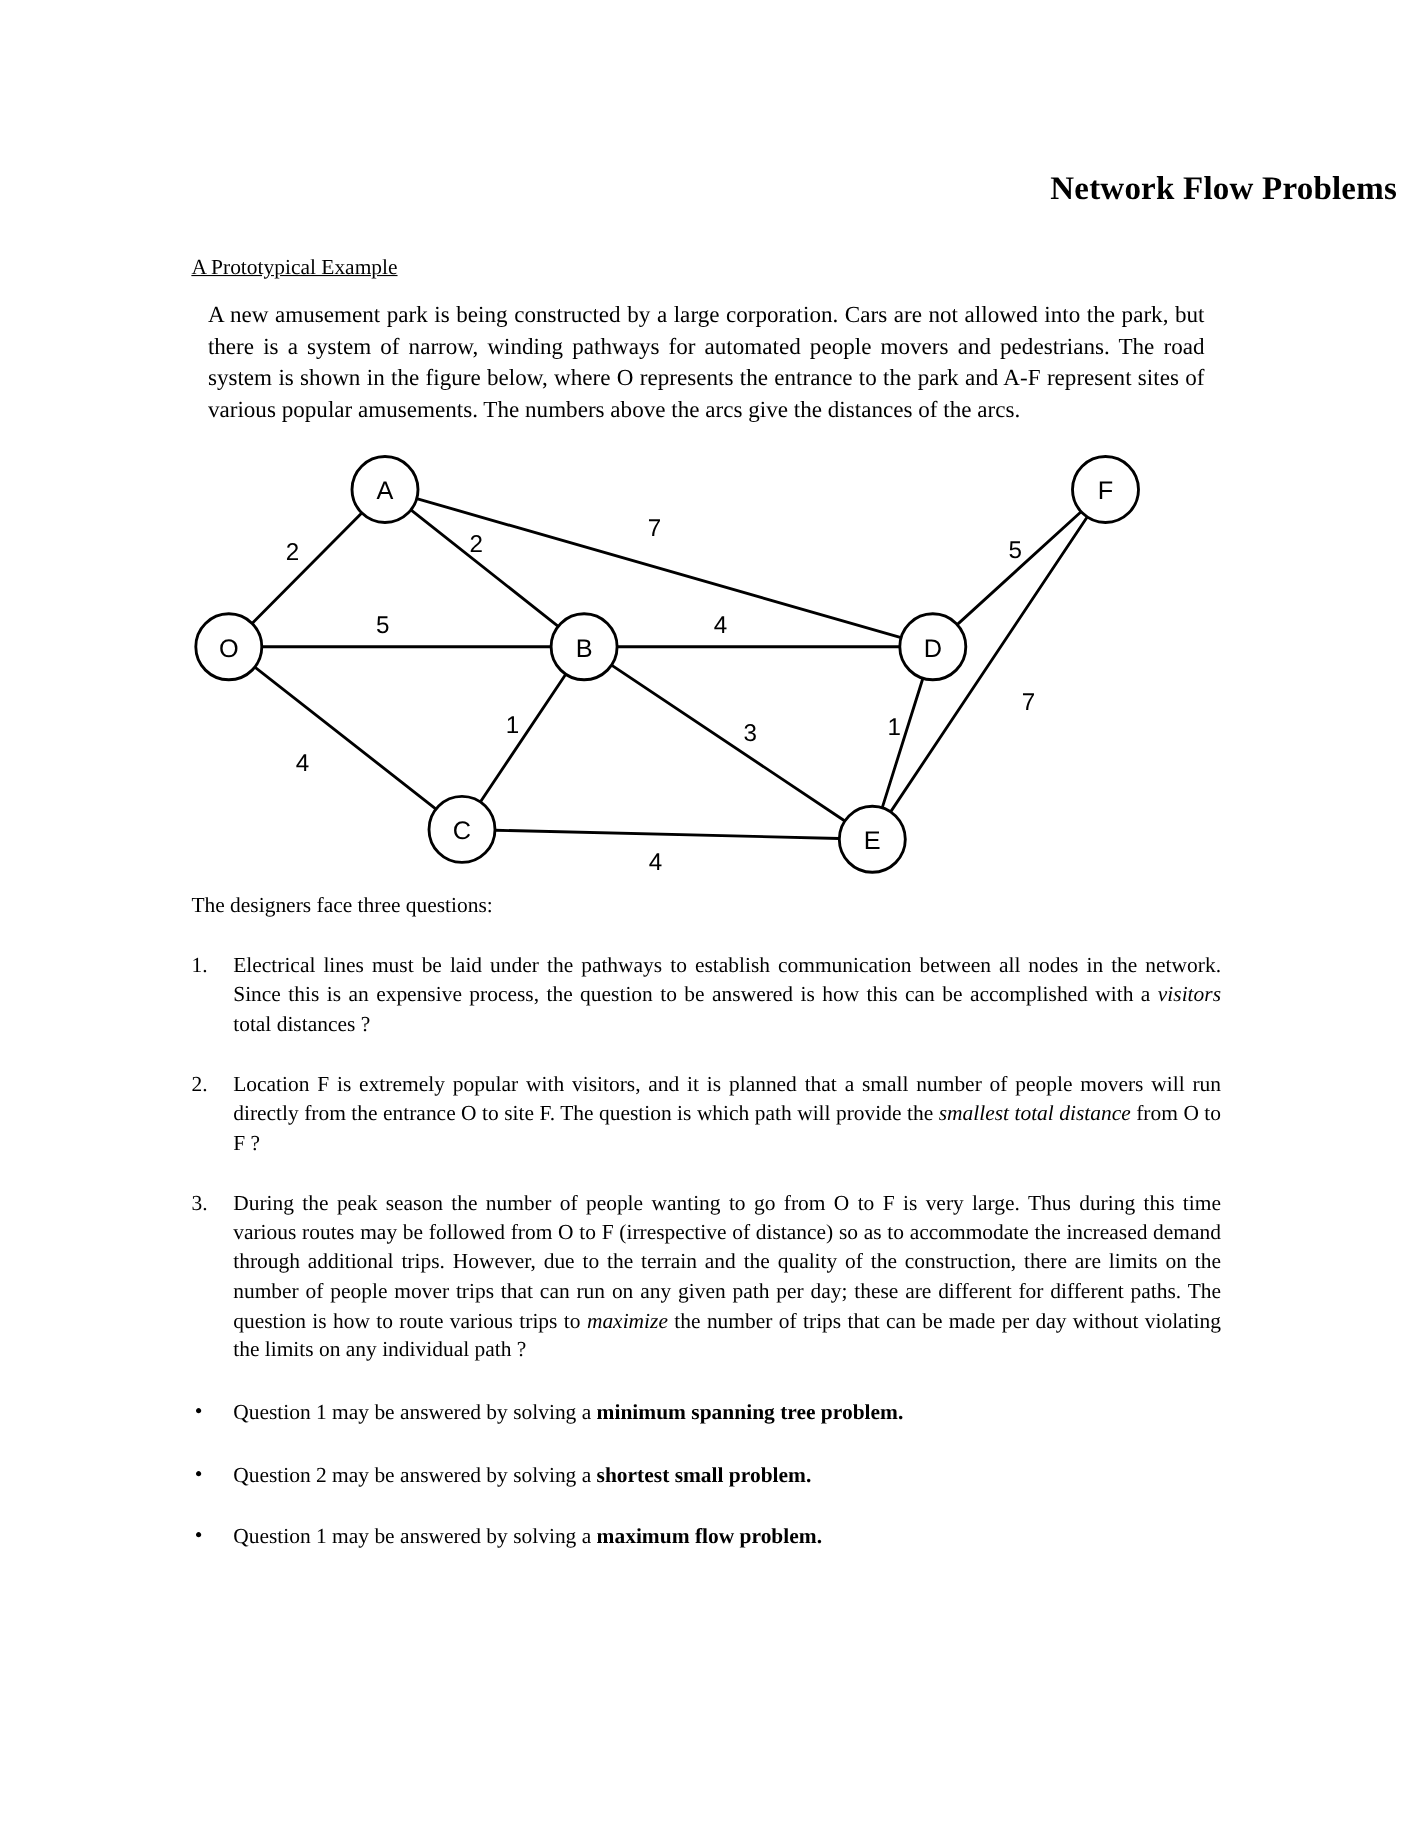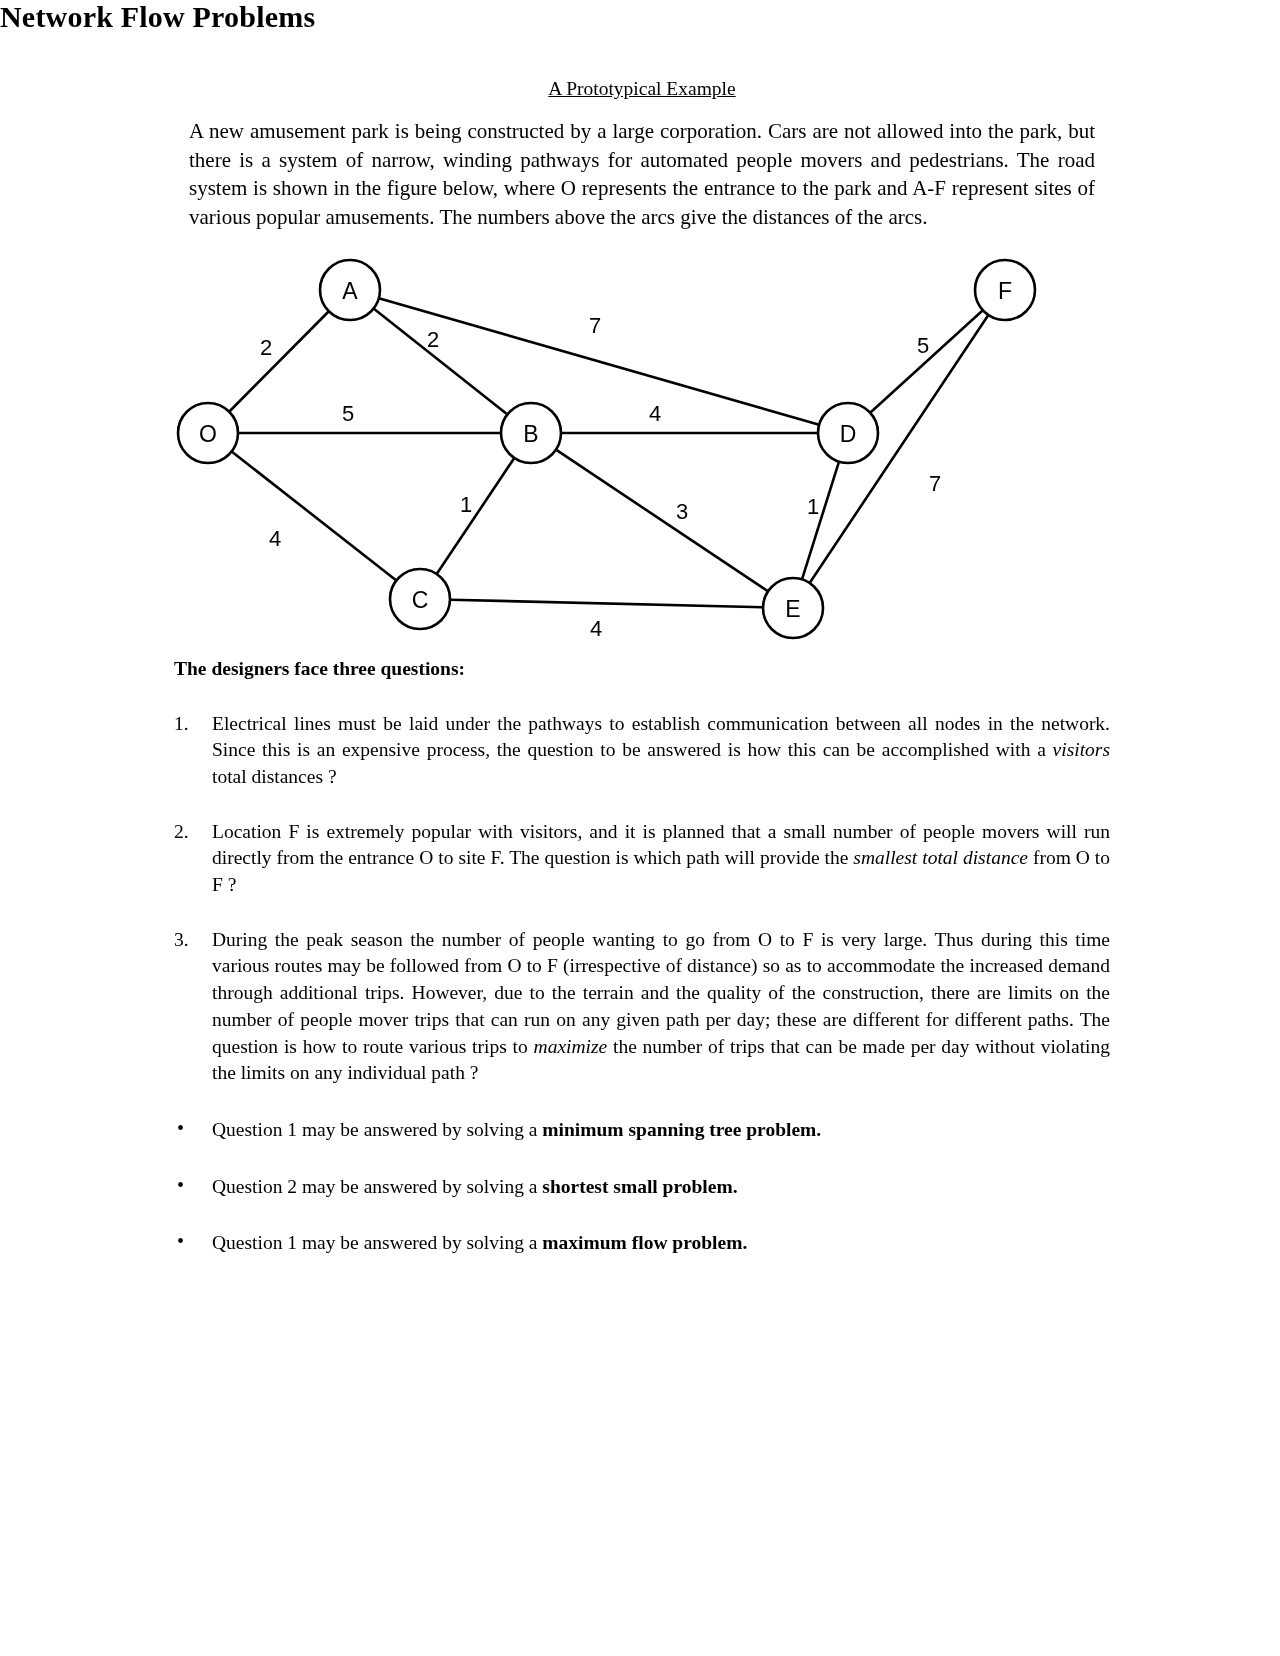--- a/index.html
+++ b/index.html
@@ -17,60 +17,59 @@
   }
   .page {
     position: absolute;
     left: 0; top: 0;
     width: 1280px;
     height: 1656px;
     padding: 0;
     box-sizing: border-box;
   }
   .doc-title {
-    text-align: left;
+    text-align: right;
     font-size: 30px;
     font-weight: bold;
-    margin: 0;
+    margin: 10px;
+    padding-top: 145px;
     letter-spacing: 0.2px;
   }
   .content {
     margin: 0 auto;
     width: 940px;
     padding-left: 4px;
     box-sizing: border-box;
   }
   .section-heading {
     font-size: 19.5px;
     text-decoration: underline;
     margin-top: 42px;
     margin-bottom: 0px;
     line-height: 1.32;
-    text-align: center;
   }
   .intro {
     font-size: 21px;
     line-height: 1.37;
     text-align: justify;
     margin: 15px;
   }
   .figure-wrap {
     margin-top: 16px;
     margin-bottom: 4px;
     margin-left: -6px;
     width: 950px;
     height: 400px;
     position: relative;
   }
   .lead-line {
     font-size: 19.5px;
     line-height: 1.37;
     margin: 0;
     padding-top: 4px;
-    font-weight: bold;
   }
   ol.questions {
     margin: 0;
     padding: 0;
     list-style: none;
     counter-reset: qnum;
   }
   ol.questions > li {
     position: relative;
     font-size: 19.5px;

